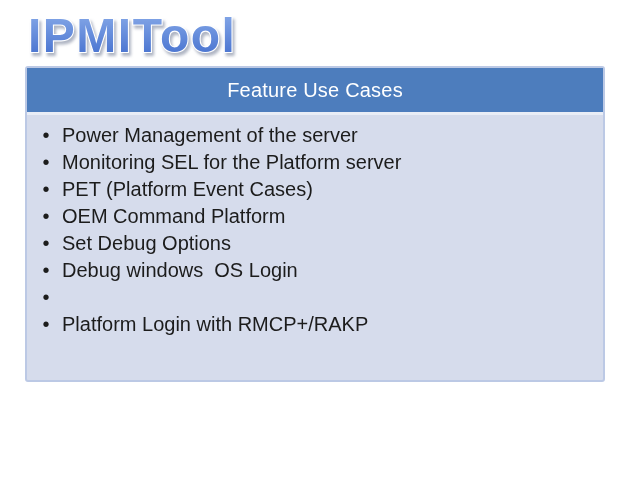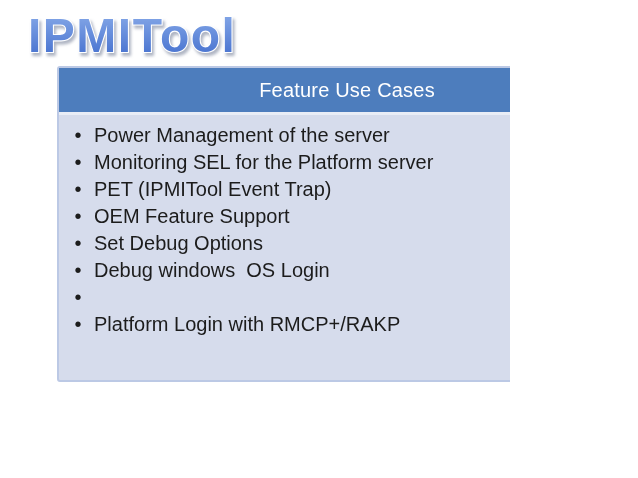--- a/index.html
+++ b/index.html
@@ -2,21 +2,21 @@
 <html><head>
 <meta charset="utf-8">
 <style>
   html, body {
     margin: 0;
     padding: 0;
     background: #ffffff;
   }
   .slide {
     position: relative;
-    width: 510px;
+    width: 607px;
     height: 478px;
     background: #ffffff;
     overflow: hidden;
     font-family: "Liberation Sans", sans-serif;
   }
   
   .wordart {
     position: absolute;
     left: 22px;
     top: 2px;
@@ -37,21 +37,20 @@
   .feature-table {
     position: absolute;
     left: 25px;
     top: 66px;
     width: 580px;
     height: 316px;
     box-sizing: border-box;
     background: #d6dcec;
     border: 2px solid #bcc9e5;
     border-radius: 3px;
-    margin-left: 32px;
   }
   .table-header {
     height: 44px;
     background: #4d7dbd;
     border-bottom: 3px solid #e9edf6;
     display: flex;
     align-items: center;
     justify-content: center;
     color: #ffffff;
     font-size: 20px;
@@ -102,25 +101,25 @@
       <li>
         <span class="bullet">•</span>
         <span class="item-text">Power Management of the server</span>
       </li>
       <li>
         <span class="bullet">•</span>
         <span class="item-text">Monitoring SEL for the Platform server</span>
       </li>
       <li>
         <span class="bullet">•</span>
-        <span class="item-text">PET (IPMITool Event Trap)</span>
+        <span class="item-text">PET (Platform Event Cases)</span>
       </li>
       <li>
         <span class="bullet">•</span>
-        <span class="item-text">OEM Feature Support</span>
+        <span class="item-text">OEM Command Platform</span>
       </li>
       <li>
         <span class="bullet">•</span>
         <span class="item-text">Set Debug Options</span>
       </li>
       <li>
         <span class="bullet">•</span>
         <span class="item-text">Debug windows  OS Login</span>
       </li>
       <li>

